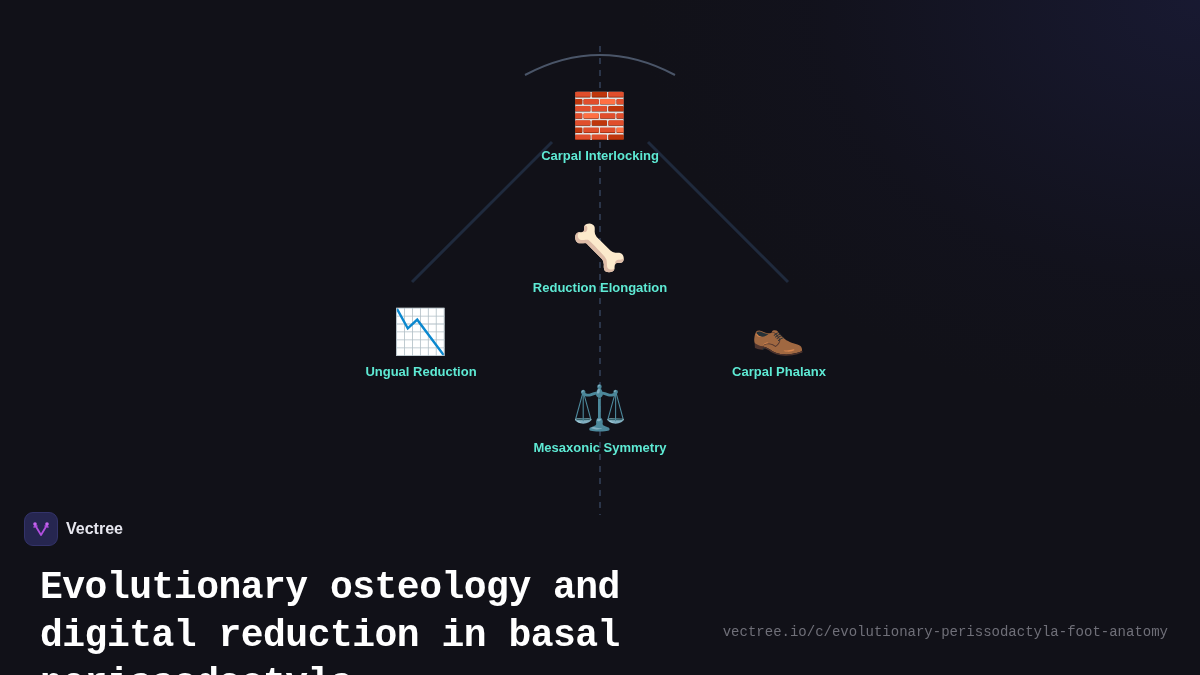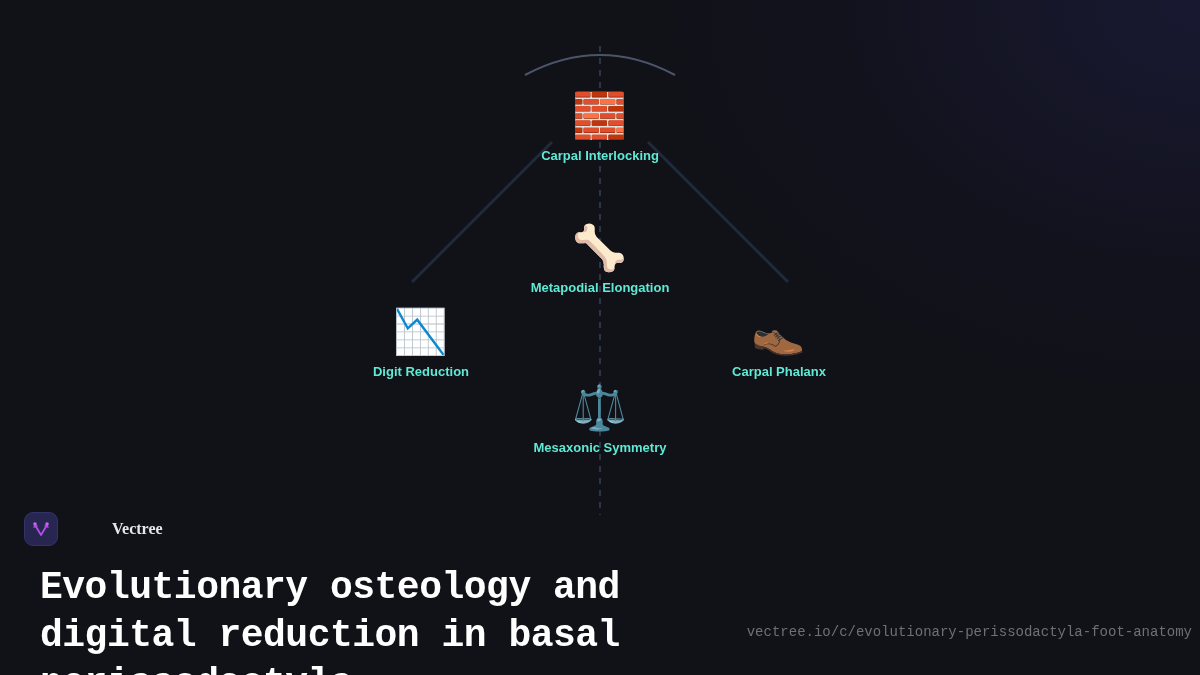--- a/index.html
+++ b/index.html
@@ -33,31 +33,31 @@
       position: absolute; left: 24px; top: 512px;
       display: flex; align-items: center; gap: 8px;
     }
     .logo {
       width: 34px; height: 34px; border-radius: 9px;
       background: #262650; border: 1px solid #33336a;
       box-sizing: border-box;
       display: flex; align-items: center; justify-content: center;
     }
     .brand-name {
-      font-family: Liberation Serif, serif; font-weight: bold;
-      font-size: 16px; color: #e6e6ee; margin-left: 46px;
+      font-family: Liberation Sans, sans-serif; font-weight: bold;
+      font-size: 16px; color: #e6e6ee;
     }
     .title {
       position: absolute; left: 24px; top: 548px; width: 640px;
       font-family: "Liberation Mono", monospace; font-weight: bold;
       font-size: 38px; line-height: 48px; color: #ffffff;
       margin: 16px; letter-spacing: -0.5px;
     }
     .url {
-      position: absolute; right: 8px; top: 624px;
+      position: absolute; right: 32px; top: 624px;
       font-family: "Liberation Mono", monospace; font-size: 14px;
       color: #6f6f78;
     }
   </style>
 </head>
 <body>
 
 <div class="bg-glow"></div>
 
 <svg class="lines" width="1200" height="675">
@@ -67,26 +67,26 @@
   <line x1="648" y1="142" x2="788" y2="282" stroke="#1f2a3d" stroke-width="3"></line>
 </svg>
 
 <div class="node" style="left:600px; top:90px;">
   <span class="emoji">🧱</span>
   <span class="label">Carpal Interlocking</span>
 </div>
 
 <div class="node" style="left:600px; top:222px;">
   <span class="emoji">🦴</span>
-  <span class="label">Metapodial Elongation</span>
+  <span class="label">Reduction Elongation</span>
 </div>
 
 <div class="node" style="left:421px; top:306px;">
   <span class="emoji">📉</span>
-  <span class="label">Digit Reduction</span>
+  <span class="label">Ungual Reduction</span>
 </div>
 
 <div class="node" style="left:779px; top:306px;">
   <span class="emoji">👞</span>
   <span class="label">Carpal Phalanx</span>
 </div>
 
 <div class="node" style="left:600px; top:382px;">
   <span class="emoji">⚖️</span>
   <span class="label">Mesaxonic Symmetry</span>

